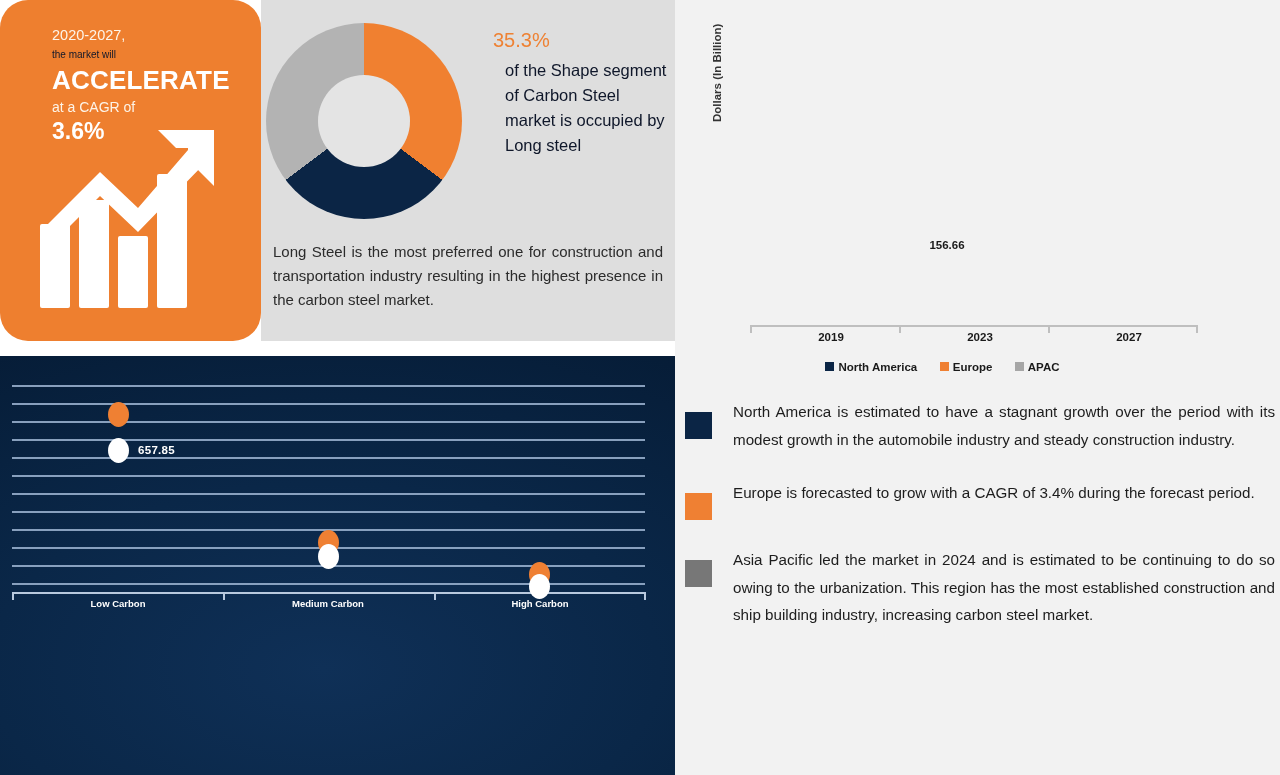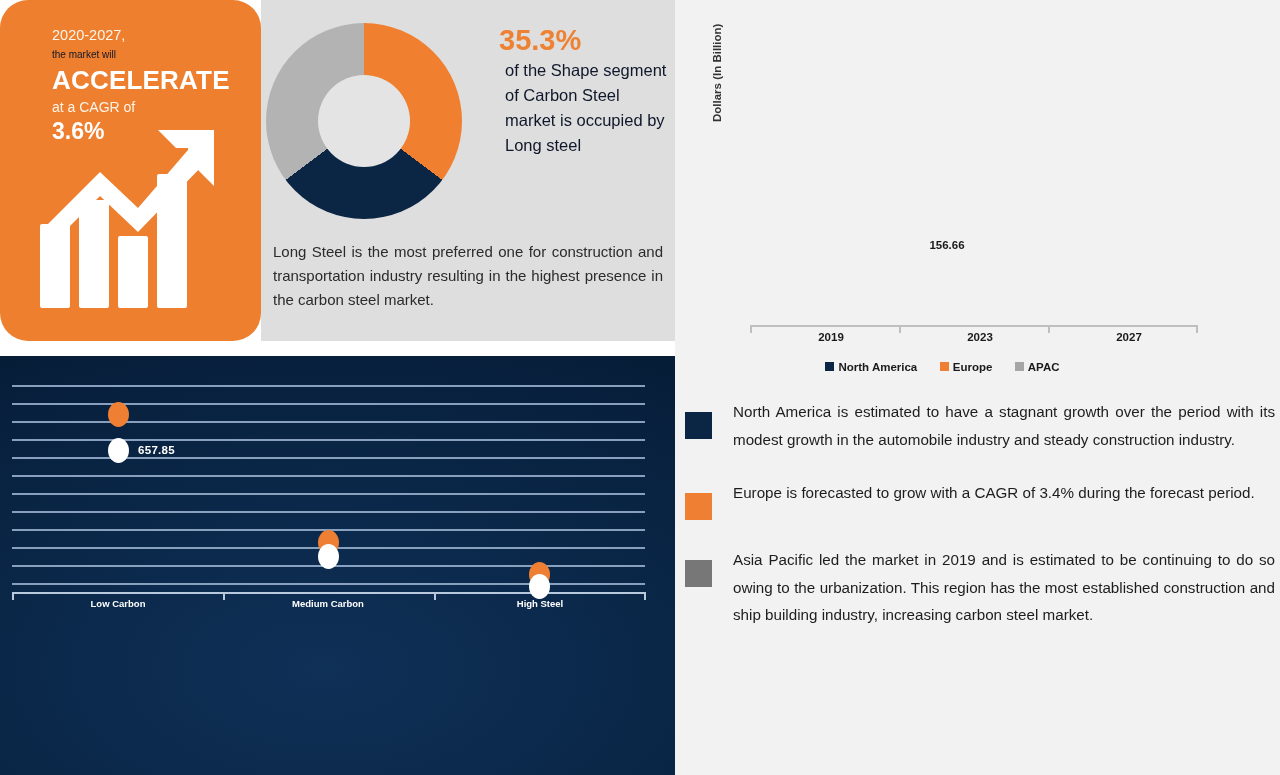--- a/index.html
+++ b/index.html
@@ -36,21 +36,21 @@
         #f08030 0deg 127deg,
         #0b2545 127deg 233deg,
         #b3b3b3 233deg 360deg);
     position:relative;
   }
   .donut-hole{
     position:absolute;left:50%;top:50%;width:92px;height:92px;margin-left:-46px;margin-top:-46px;
     border-radius:50%;background:#e4e4e4;
   }
   .stat-block{position:absolute;left:232px;top:22px;width:176px;}
-  .stat-pct{font-size:29px;color:#ee8234;line-height:36px;font-weight:700;margin-left:6px;}
+  .stat-pct{font-size:20px;color:#ee8234;line-height:36px;font-weight:400;}
   .stat-desc{font-size:16.5px;color:#0f172a;line-height:25px;margin-left:12px;}
   .gray-para{
     position:absolute;left:12px;top:240px;width:390px;
     font-size:15px;line-height:24px;color:#2b2b2b;text-align:justify;
   }
 
   
   .panel-navy{
     position:absolute;left:0;top:356px;width:675px;height:434px;
     background:
@@ -163,21 +163,21 @@
       <div class="dot-label" style="left:138px;top:88px;">657.85</div>
 
       <div class="dot dot-orange" style="left:318px;top:174px;"></div>
       <div class="dot dot-white" style="left:318px;top:188px;"></div>
 
       <div class="dot dot-orange" style="left:529px;top:206px;"></div>
       <div class="dot dot-white" style="left:529px;top:218px;"></div>
 
       <div class="cat-label" style="left:48px;top:242px;">Low Carbon</div>
       <div class="cat-label" style="left:258px;top:242px;">Medium Carbon</div>
-      <div class="cat-label" style="left:470px;top:242px;">High Steel</div>
+      <div class="cat-label" style="left:470px;top:242px;">High Carbon</div>
     </div>
 
   </div>
 
   <div class="panel-right">
 
     <div class="bar-chart">
       <div class="ylabel">Dollars (In Billion)</div>
       <div class="baseline" style="left:75px;top:325px;width:447px;"></div>
       <div class="tickmark" style="left:75px;top:325px;background:#bfbfbf;"></div>
@@ -202,19 +202,19 @@
       <div class="rn-row">
         <div class="rn-sq" style="background:#0b2545;"></div>
         <div class="rn-text">North America is estimated to have a stagnant growth over the period with its modest growth in the automobile industry and steady construction industry.</div>
       </div>
       <div class="rn-row">
         <div class="rn-sq" style="background:#ef8033;"></div>
         <div class="rn-text">Europe is forecasted to grow with a CAGR of 3.4% during the forecast period.</div>
       </div>
       <div class="rn-row">
         <div class="rn-sq" style="background:#777777;"></div>
-        <div class="rn-text">Asia Pacific led the market in 2019 and is estimated to be continuing to do so owing to the urbanization. This region has the most established construction and ship building industry, increasing carbon steel market.</div>
+        <div class="rn-text">Asia Pacific led the market in 2024 and is estimated to be continuing to do so owing to the urbanization. This region has the most established construction and ship building industry, increasing carbon steel market.</div>
       </div>
     </div>
 
   </div>
 
 </div>
 
 </body></html>

